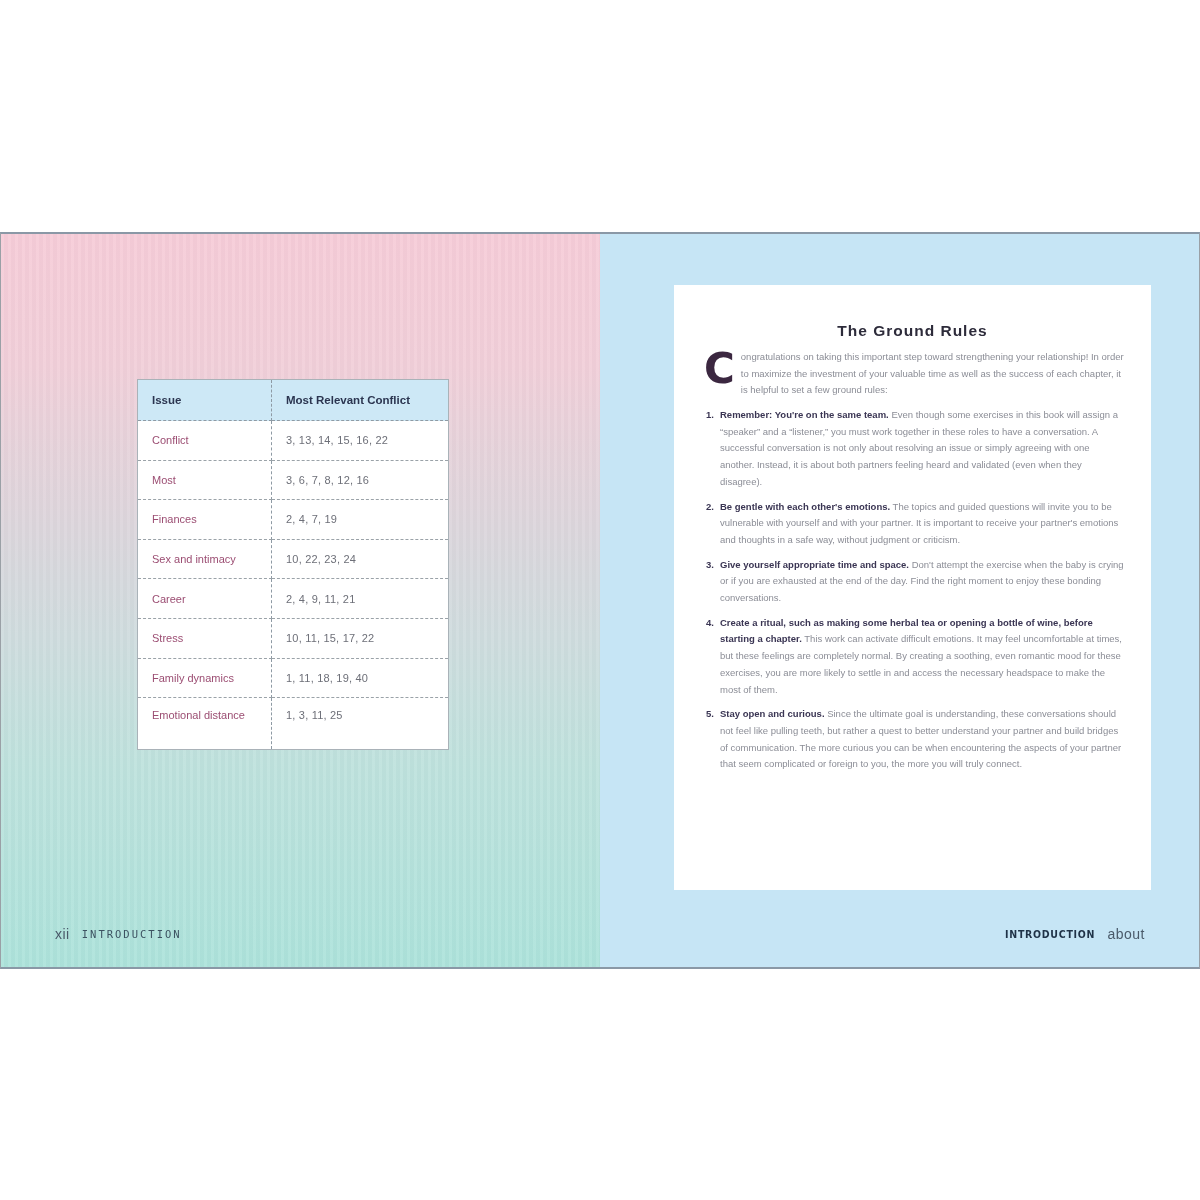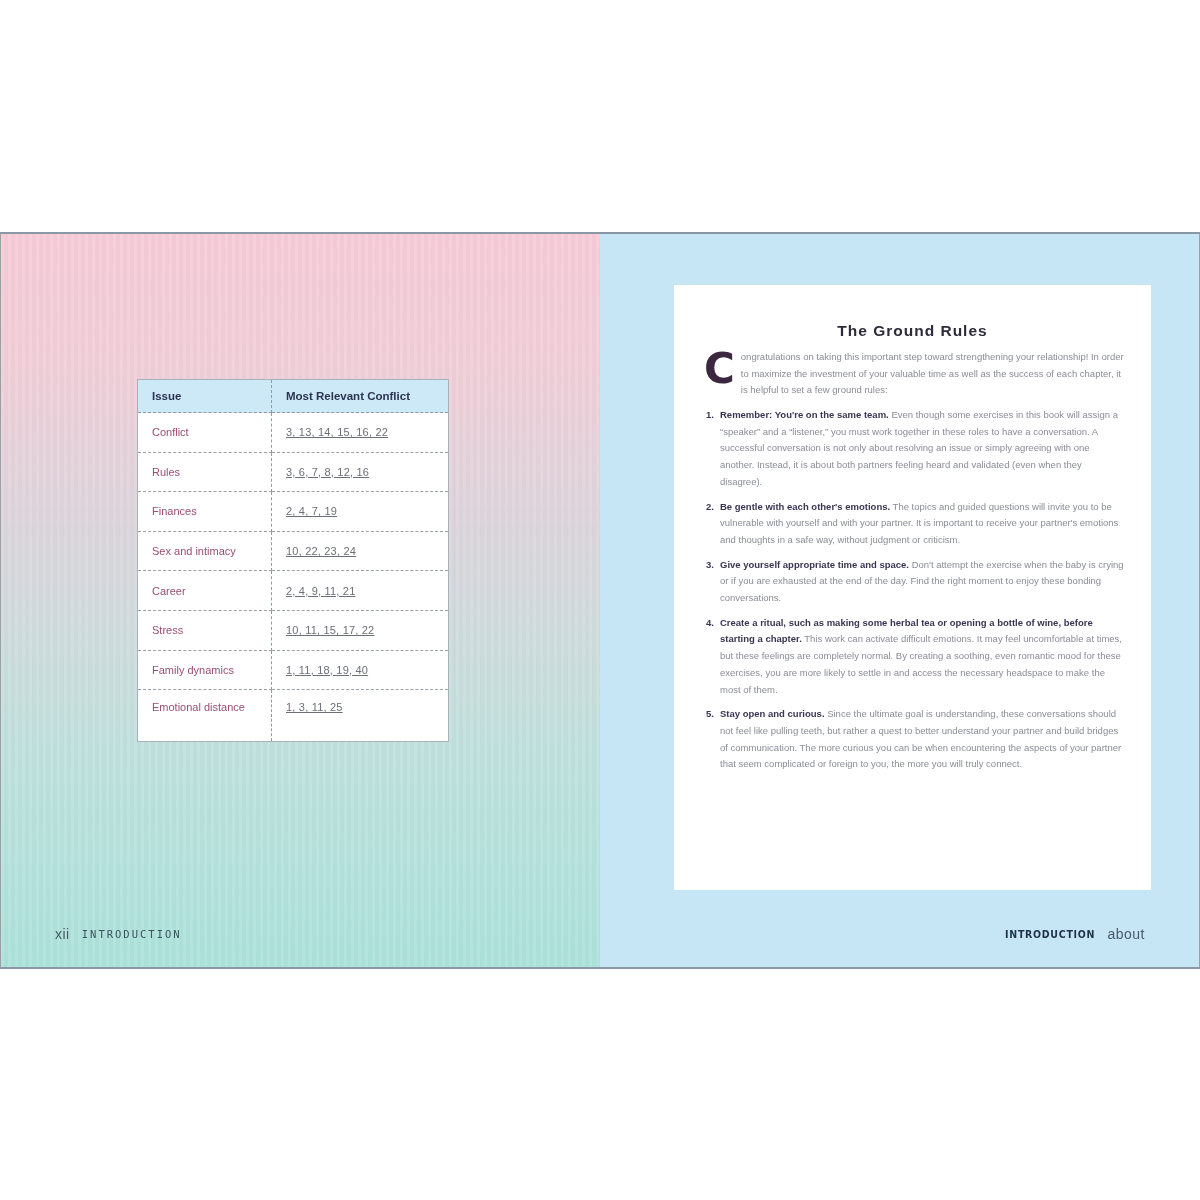--- a/index.html
+++ b/index.html
@@ -29,30 +29,30 @@
 
     
     .issue-table {
       position: absolute; left: 136px; top: 145px; width: 312px;
       border-collapse: collapse; background: #ffffff; z-index: 2;
       border: 1px solid #a9b2b8;
       font-size: 11px;
     }
     .issue-table th {
       background: #cde8f6; color: #2b3550; font-weight: bold; text-align: left;
-      height: 33px; padding: 0 14px; font-size: 11.5px;
+      height: 41px; padding: 0 14px; font-size: 11.5px;
       border-bottom: 1px dashed #8e9aa4;
     }
     .issue-table th:first-child { width: 134px; border-right: 1px dashed #8e9aa4; }
     .issue-table td {
       height: 39.6px; padding: 0 14px; vertical-align: middle;
       border-bottom: 1px dashed #9aa2a8;
     }
     .issue-table td.issue { color: #9b4d72; border-right: 1px dashed #8e9aa4; }
-    .issue-table td.chapters { color: #6d6f78; letter-spacing: 0.2px; text-decoration: underline; }
+    .issue-table td.chapters { color: #6d6f78; letter-spacing: 0.2px; }
     .issue-table tr:last-child td { height: 52px; vertical-align: top; padding-top: 10px; border-bottom: none; line-height: 15px; }
 
     
     .card {
       position: absolute; left: 74px; top: 51px; width: 477px; height: 605px;
       background: #ffffff;
     }
     .card-title {
       position: absolute; top: 37px; left: 0; width: 100%; text-align: center;
       font-size: 15.5px; font-weight: bold; color: #2d2b3a; letter-spacing: 1px;
@@ -104,21 +104,21 @@
           <th>Issue</th>
           <th>Most Relevant Conflict</th>
         </tr>
       </thead>
       <tbody>
         <tr>
           <td class="issue">Conflict</td>
           <td class="chapters">3, 13, 14, 15, 16, 22</td>
         </tr>
         <tr>
-          <td class="issue">Rules</td>
+          <td class="issue">Most</td>
           <td class="chapters">3, 6, 7, 8, 12, 16</td>
         </tr>
         <tr>
           <td class="issue">Finances</td>
           <td class="chapters">2, 4, 7, 19</td>
         </tr>
         <tr>
           <td class="issue">Sex and intimacy</td>
           <td class="chapters">10, 22, 23, 24</td>
         </tr>

